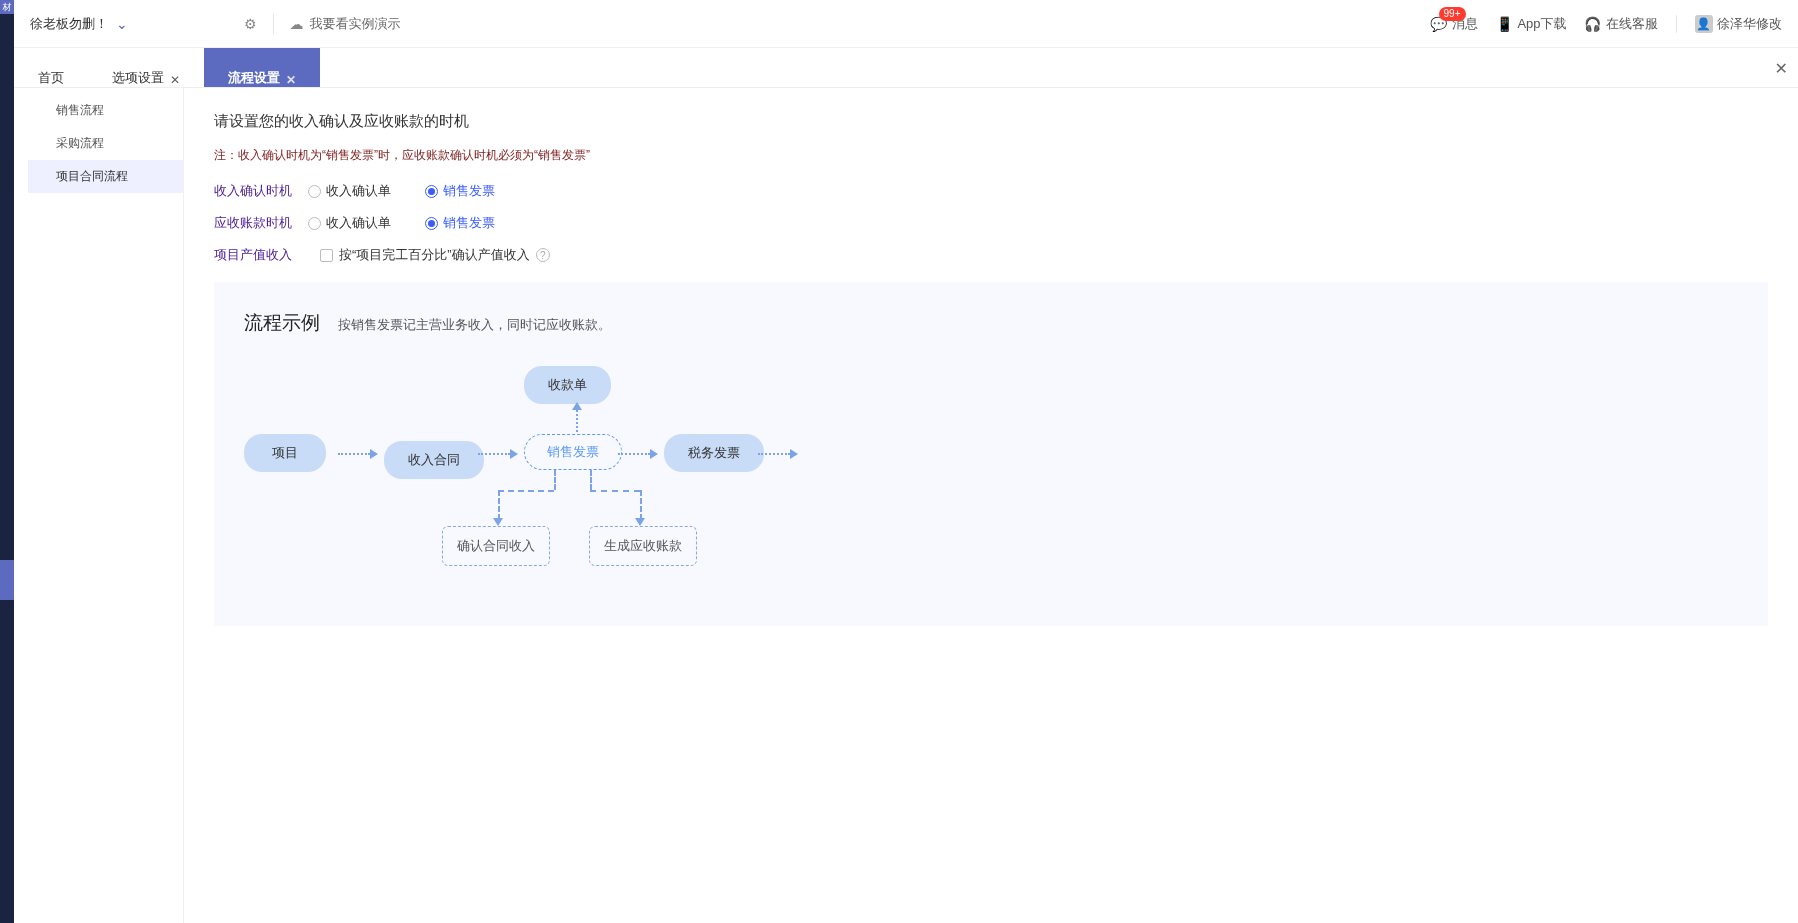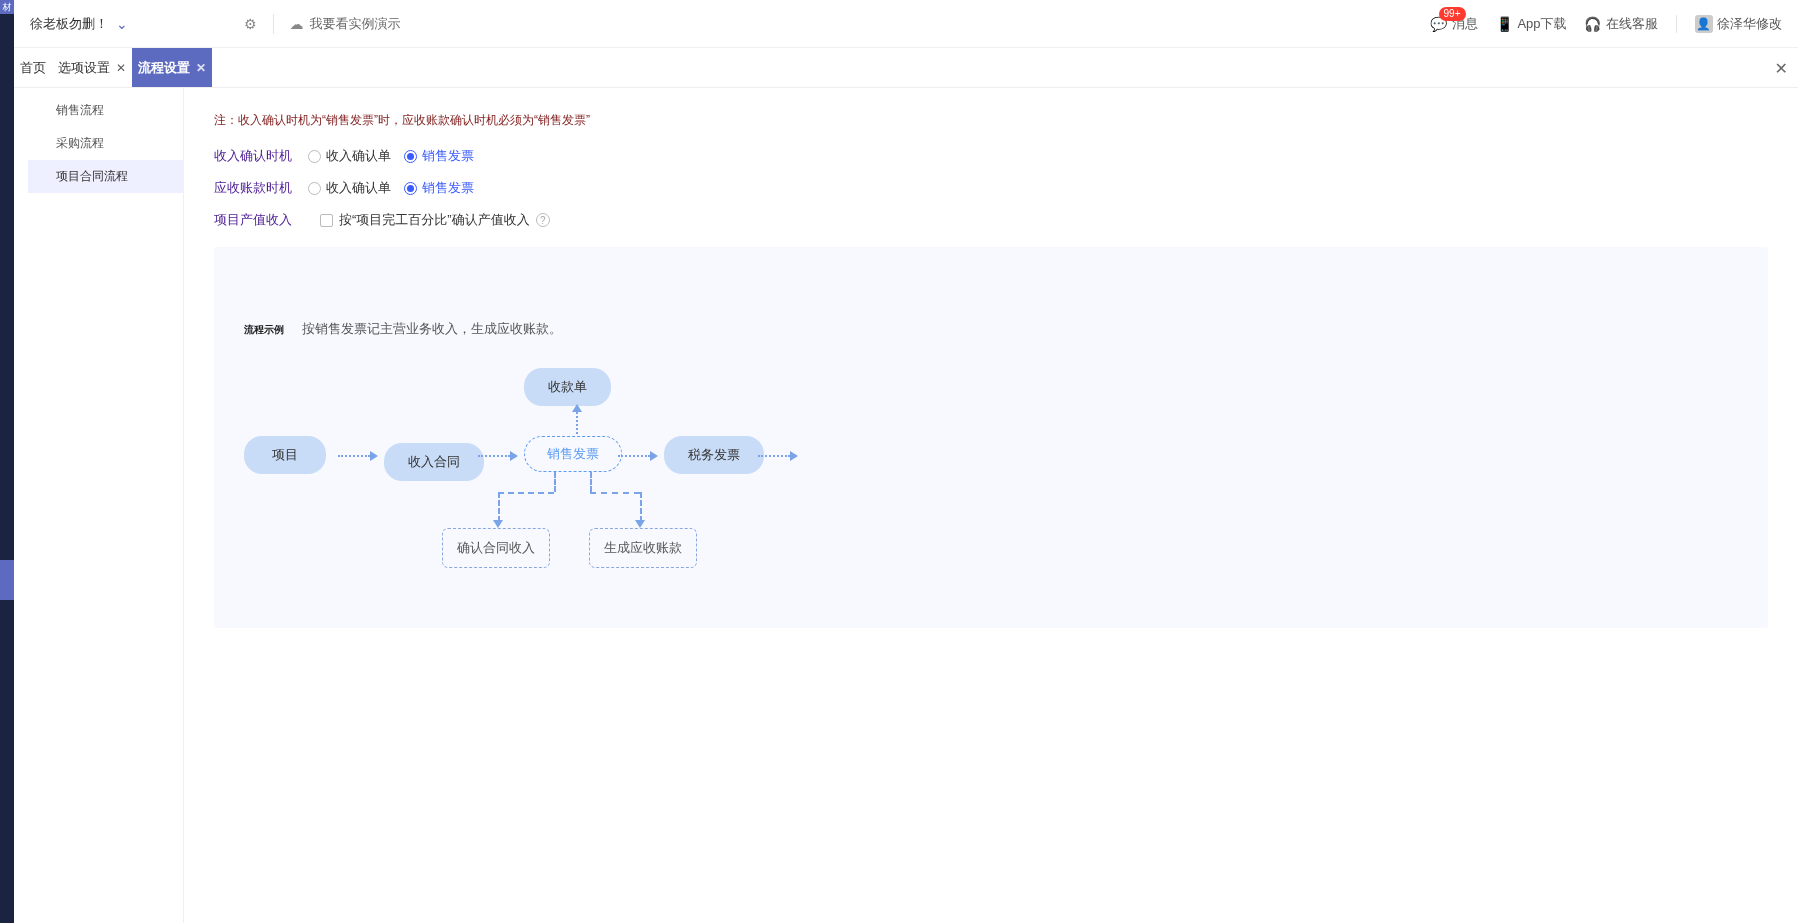--- a/index.html
+++ b/index.html
@@ -18,49 +18,49 @@
     .demo-link { display: flex; align-items: center; gap: 6px; color: #666; }
     .demo-link .cloud-icon { color: #888; font-size: 14px; }
     .header-right { margin-left: auto; display: flex; align-items: flex-end; gap: 18px; }
     .hdr-item { display: flex; align-items: center; gap: 4px; color: #555; cursor: pointer; position: relative; }
     .hdr-item .icon { font-size: 14px; color: #666; }
     .badge { position: absolute; top: -8px; left: 8px; background: #ff3b30; color: #fff; font-size: 10px; border-radius: 8px; padding: 0 5px; line-height: 14px; min-width: 20px; text-align: center; }
     .avatar-icon { width: 18px; height: 18px; background: #ccc; border-radius: 3px; display: inline-flex; align-items: center; justify-content: center; color: #fff; font-size: 12px; }
     
     
     .tabs-bar { display: flex; align-items: stretch; height: 40px; border-bottom: 1px solid #eee; position: relative; }
-    .tab { display: flex; align-items: center; padding: 0 6px; color: #333; cursor: pointer; gap: 6px; }
+    .tab { display: flex; align-items: flex-end; padding: 0 24px; color: #333; cursor: pointer; gap: 6px; }
     .tab.active { background: #5c6bc0; color: #fff; font-weight: bold; }
     .tab .close-x { font-size: 12px; opacity: 0.8; }
     .tabs-close-all { position: absolute; right: 10px; top: 50%; transform: translateY(-50%); font-size: 16px; color: #666; cursor: pointer; }
     
     
     .body-wrap { display: flex; height: calc(100vh - 88px); margin-left: 14px; }
     .side-sub { width: 156px; border-right: 1px solid #f0f0f0; padding-top: 6px; }
     .side-sub .item { padding: 8px 20px 8px 28px; color: #555; cursor: pointer; font-size: 12px; }
     .side-sub .item.active { background: #eef0ff; color: #333; }
     .content { flex: 1; padding: 24px 30px; overflow: auto; }
     
     .page-title { font-size: 15px; color: #333; margin-bottom: 16px; font-weight: 500; }
     .note { color: #7f1d1d; font-size: 12px; margin-bottom: 18px; }
     
     .option-row { display: flex; align-items: center; gap: 14px; margin-bottom: 14px; font-size: 13px; }
     .option-row .label { color: #4c1d95; min-width: 80px; }
-    .radio-group { display: flex; align-items: center; gap: 13px; }
+    .radio-group { display: flex; align-items: center; gap: 34px; }
     .radio-opt { display: flex; align-items: center; gap: 5px; cursor: pointer; }
     .radio-circle { width: 13px; height: 13px; border: 1px solid #bbb; border-radius: 50%; display: inline-block; position: relative; }
     .radio-opt.selected .radio-circle { border-color: #3b5cff; }
     .radio-opt.selected .radio-circle::after { content: ''; position: absolute; top: 2px; left: 2px; width: 7px; height: 7px; background: #3b5cff; border-radius: 50%; }
     .radio-opt.selected .rl { color: #3b5cff; }
     .check-box { width: 13px; height: 13px; border: 1px solid #bbb; border-radius: 2px; display: inline-block; }
     .help-icon { width: 14px; height: 14px; border: 1px solid #bbb; border-radius: 50%; display: inline-flex; align-items: center; justify-content: center; font-size: 10px; color: #aaa; }
     
     .flow-card { background: #f7f9ff; border-radius: 2px; padding: 28px 30px 40px; margin-top: 18px; }
     .flow-card .card-head { display: flex; align-items: baseline; gap: 18px; margin-bottom: 30px; }
-    .flow-card .card-title { font-weight: 700; font-size: 10px; color: #222; margin-top: 48px; }
+    .flow-card .card-title { font-weight: 400; font-size: 19px; color: #222; }
     .flow-card .card-desc { font-size: 13px; color: #555; }
     
     .flow-diagram { position: relative; height: 220px; text-decoration: underline; }
     .node { position: absolute; padding: 10px 24px; border-radius: 18px; font-size: 13px; text-align: center; min-width: 82px; }
     .node.solid { background: #c9dcf7; color: #333; }
     .node.dashed { border: 1px dashed #5c9bf0; color: #5c9bf0; background: transparent; border-radius: 18px; padding: 8px 22px; }
     .node.box-dashed { border: 1px dashed #8aa8e0; color: #555; background: transparent; border-radius: 6px; padding: 10px 14px; min-width: 100px; }
     
     .arrow { position: absolute; display: flex; align-items: center; }
     .arrow.dotted-h::before { content: ''; flex: 1; border-top: 2px dotted #7aa3e8; }
@@ -148,20 +148,21 @@
 </div>
 
 <div class="body-wrap">
   <div class="side-sub">
     <div class="item">销售流程</div>
     <div class="item">采购流程</div>
     <div class="item active">项目合同流程</div>
   </div>
 
   <div class="content">
+    <div class="page-title">请设置您的收入确认及应收账款的时机</div>
     <div class="note">注：收入确认时机为“销售发票”时，应收账款确认时机必须为“销售发票”</div>
 
     <div class="option-row">
       <span class="label">收入确认时机</span>
       <div class="radio-group">
         <label class="radio-opt">
           <span class="radio-circle"></span>
           <span class="rl">收入确认单</span>
         </label>
         <label class="radio-opt selected">
@@ -190,21 +191,21 @@
       <label class="radio-opt" style="gap:6px;padding-left:12px;">
         <span class="check-box"></span>
         <span class="rl">按“项目完工百分比”确认产值收入</span>
         <span class="help-icon">?</span>
       </label>
     </div>
 
     <div class="flow-card">
       <div class="card-head">
         <span class="card-title">流程示例</span>
-        <span class="card-desc">按销售发票记主营业务收入，生成应收账款。</span>
+        <span class="card-desc">按销售发票记主营业务收入，同时记应收账款。</span>
       </div>
       <div class="flow-diagram">
         <div id="n-skb" class="node solid">收款单</div>
         <div id="n-proj" class="node solid">项目</div>
         <div id="n-inc" class="node solid">收入合同</div>
         <div id="n-sales" class="node dashed">销售发票</div>
         <div id="n-tax" class="node solid">税务发票</div>
         <div id="n-confirm" class="node box-dashed">确认合同收入</div>
         <div id="n-ar" class="node box-dashed">生成应收账款</div>
 

